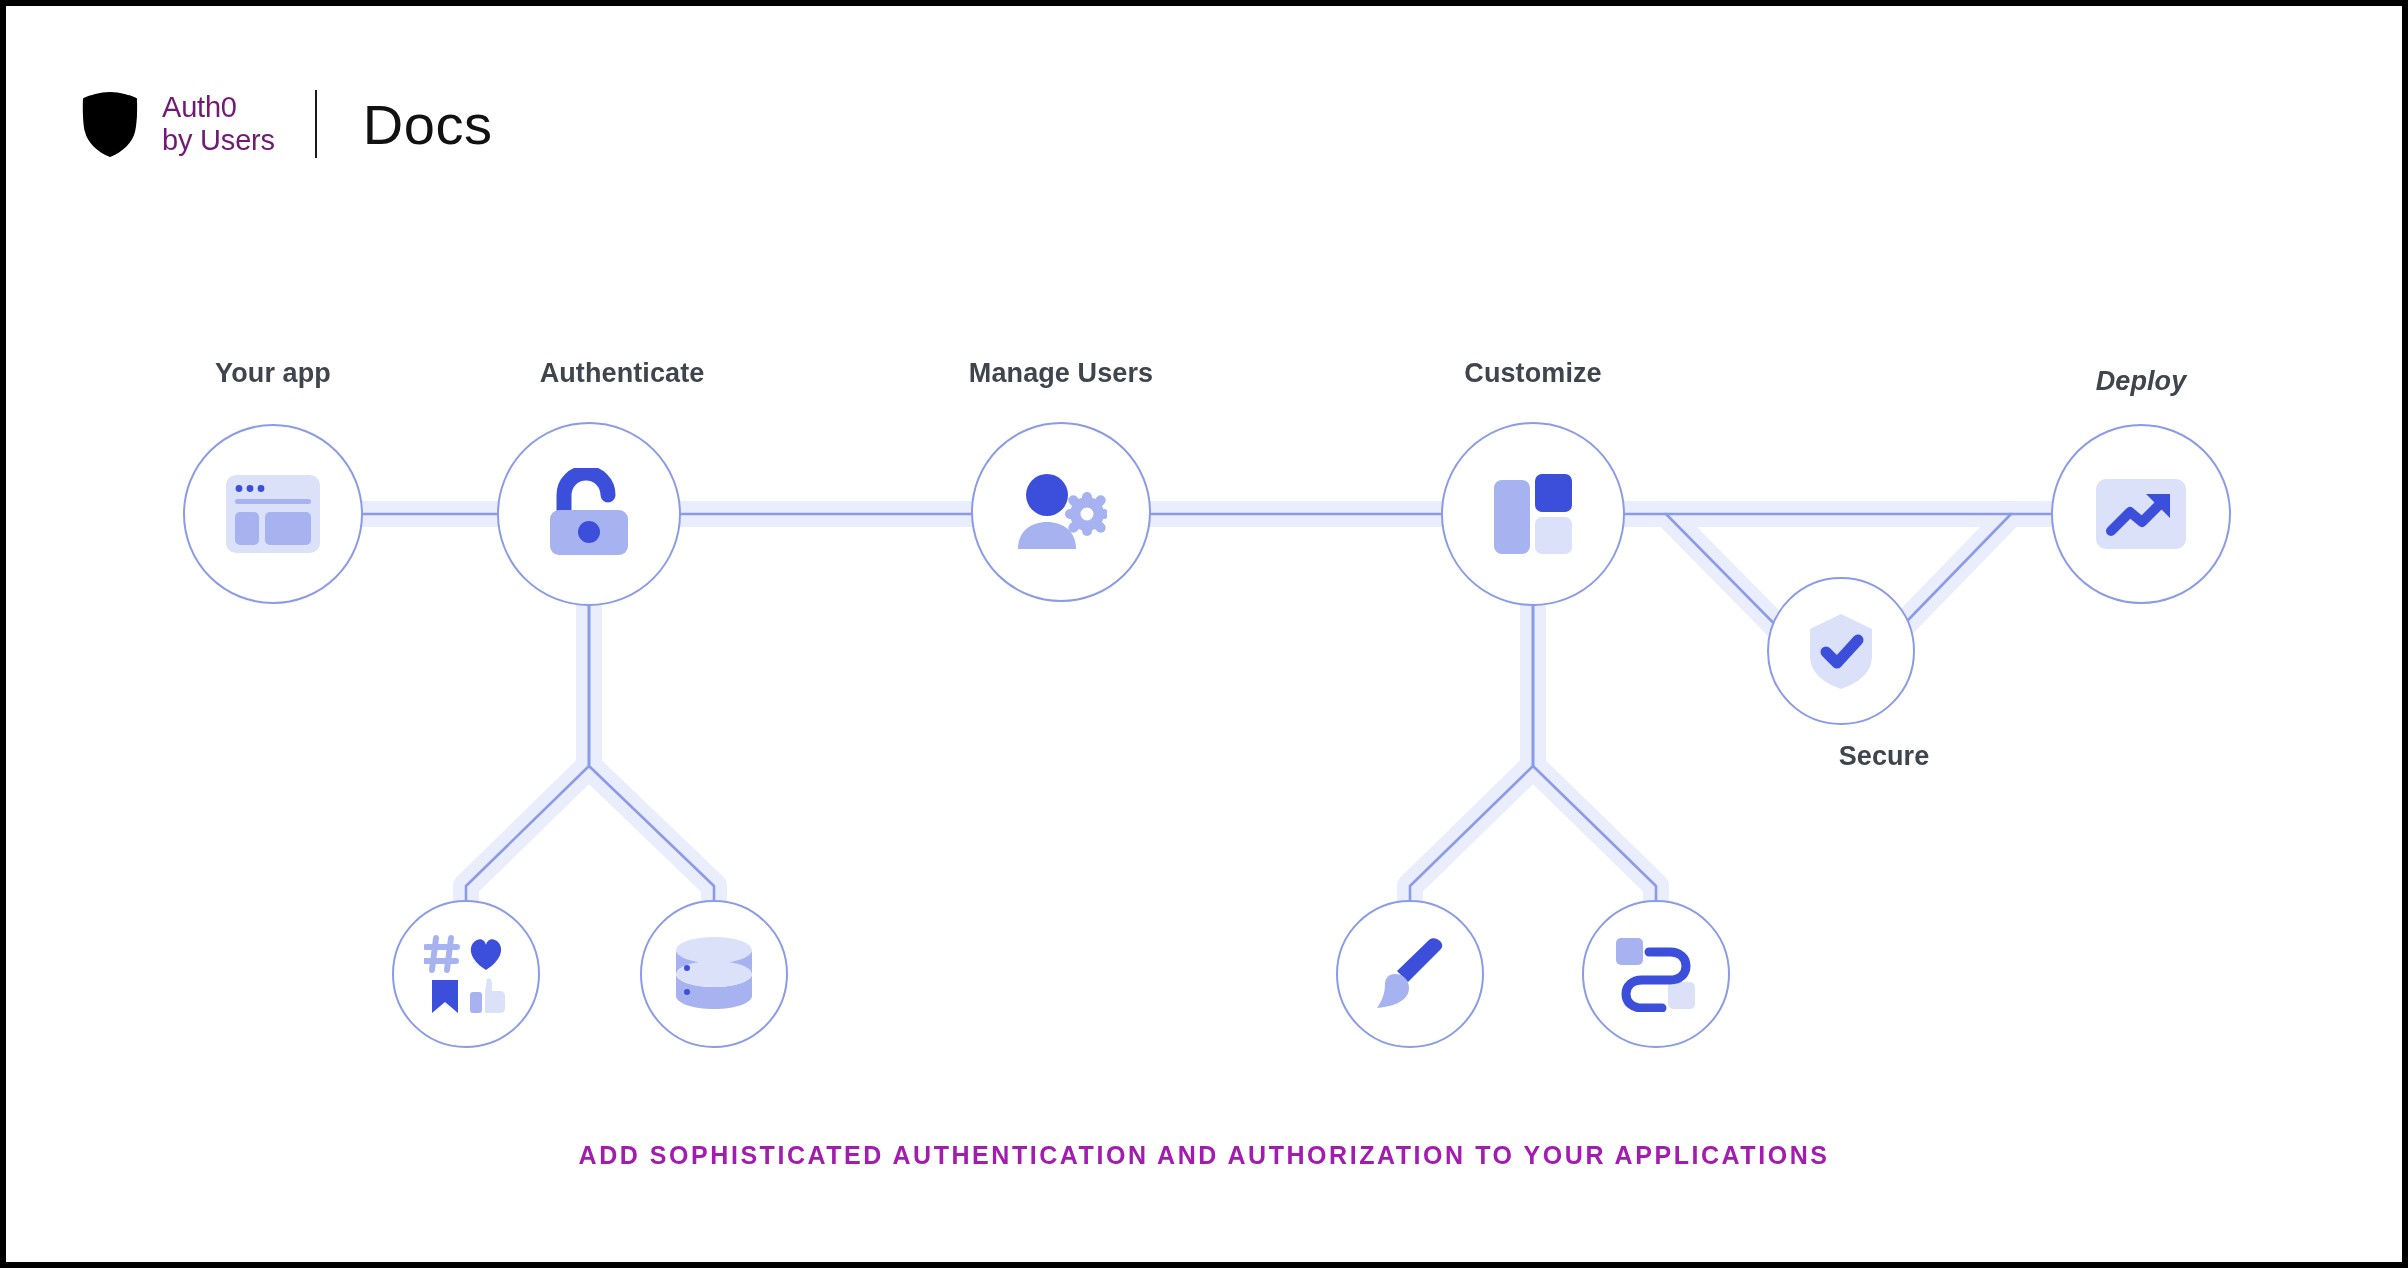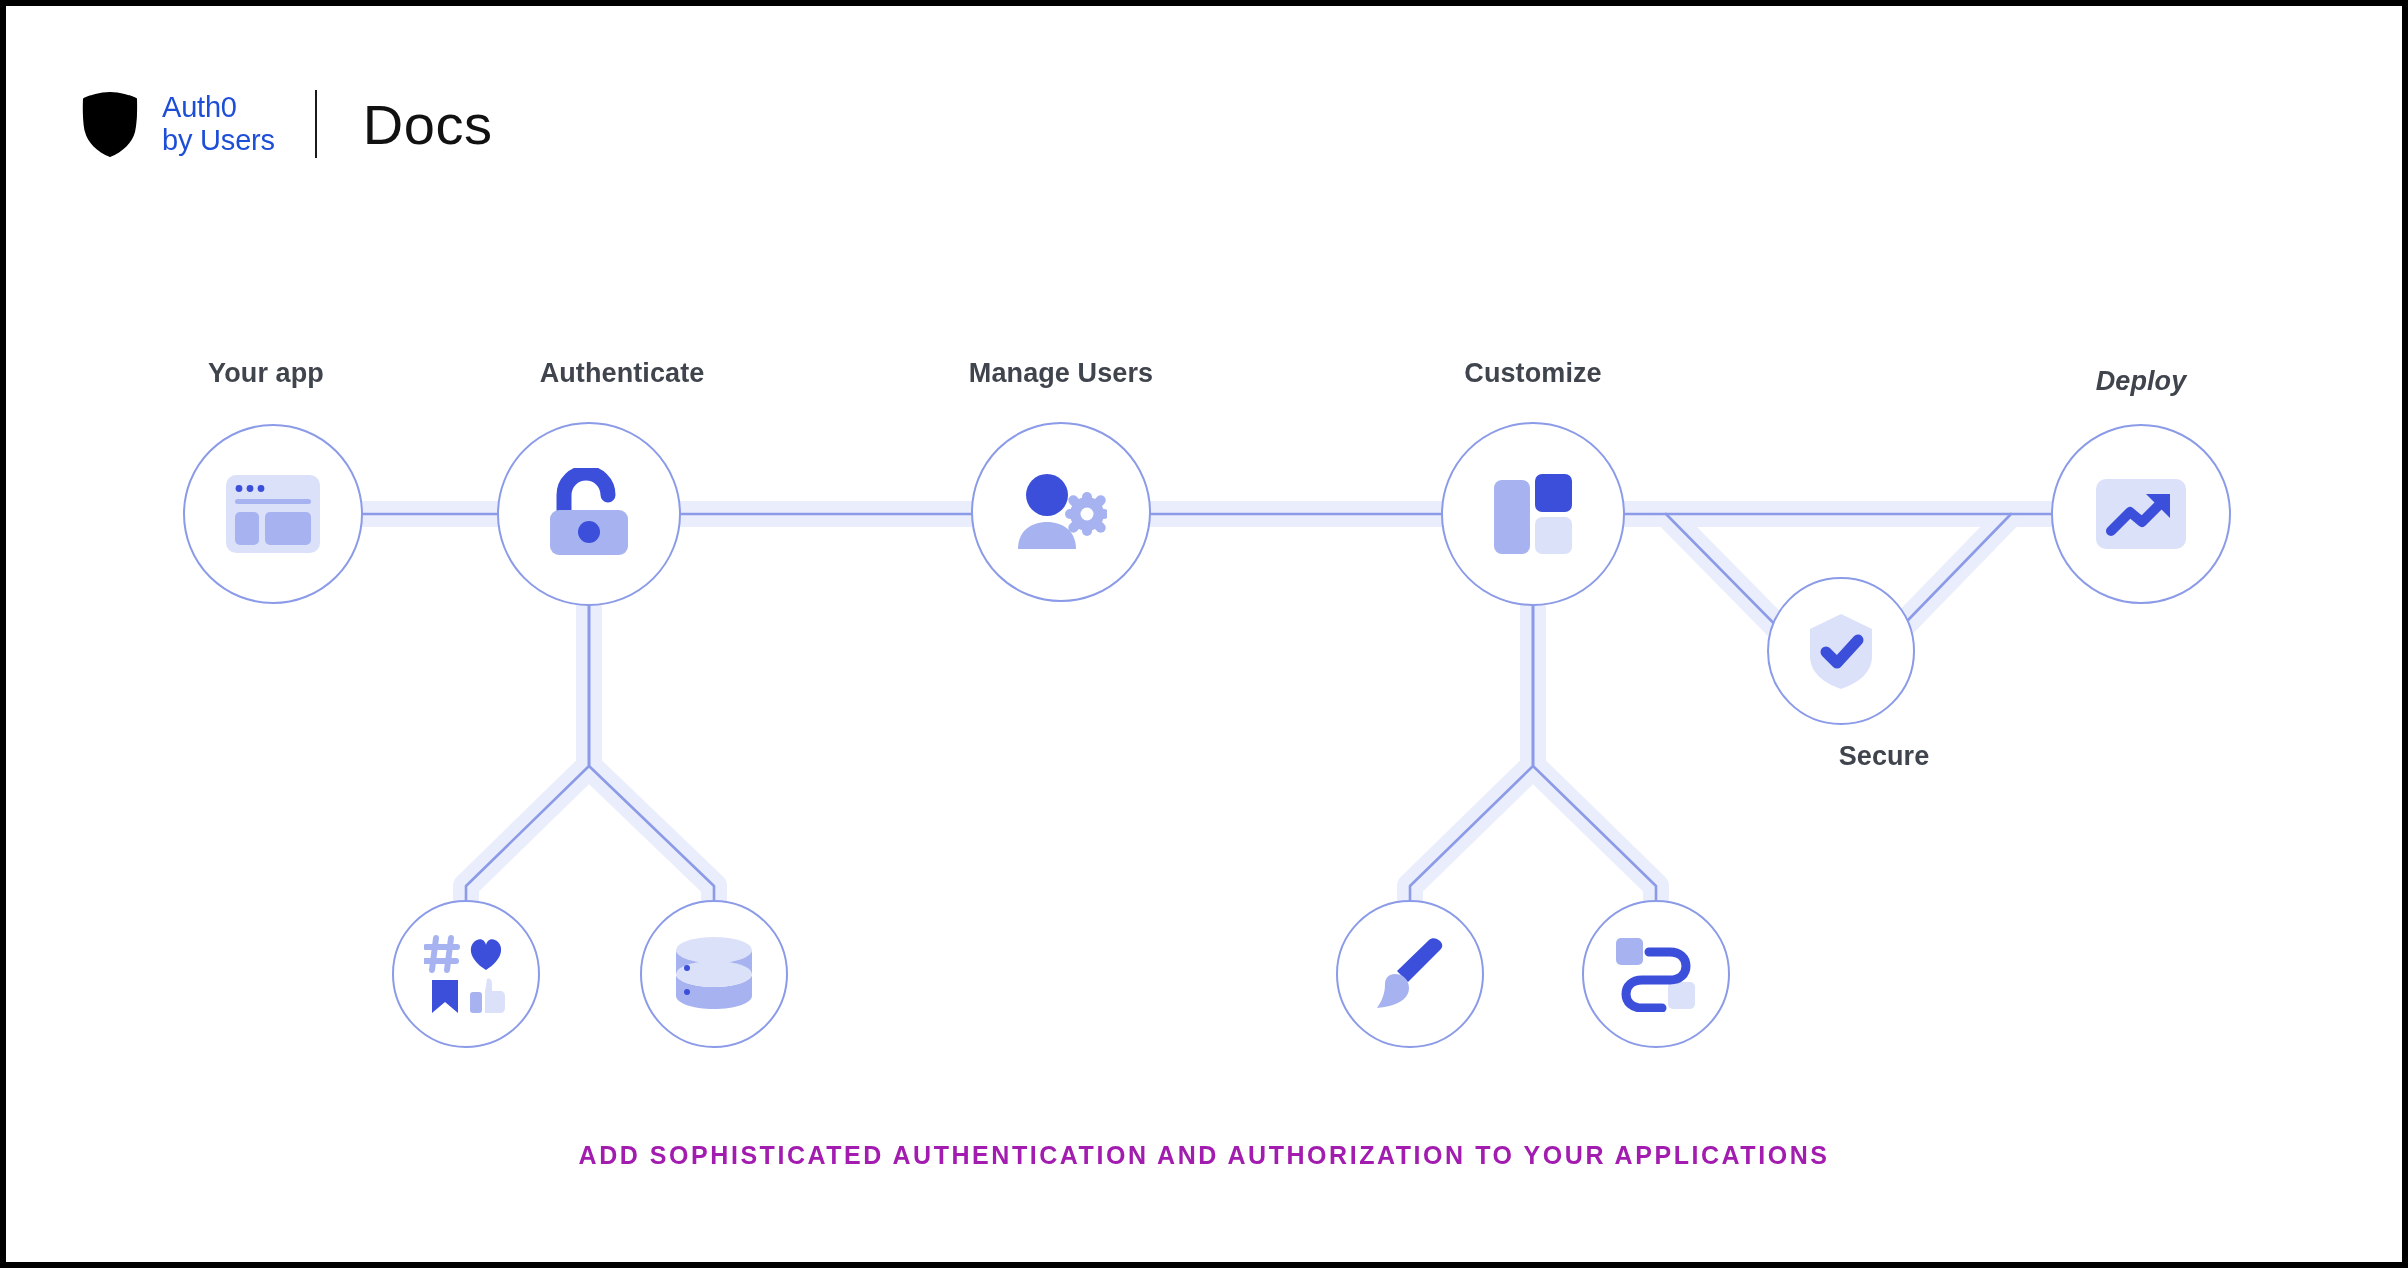--- a/index.html
+++ b/index.html
@@ -35,21 +35,21 @@
     height: 68px;
     flex: 0 0 auto;
   }
   .brand-wordmark {
     margin-left: 22px;
     display: flex;
     flex-direction: column;
     justify-content: center;
     line-height: 1.14;
     font-size: 29px;
-    color: #1d4ed8;
+    color: #701a75;
     letter-spacing: -0.2px;
   }
   .brand-divider {
     width: 2px;
     height: 68px;
     background: #1a1a1a;
     margin: 0 34px 0 40px;
     flex: 0 0 auto;
   }
   .brand-docs {
@@ -158,21 +158,21 @@
         <path d="M1527 508 H2135"></path>
         <path d="M1660 508 L1795 645"></path>
         <path d="M2005 508 L1872 645"></path>
         <path d="M583 508 V760 L460 880 V968"></path>
         <path d="M583 508 V760 L708 880 V968"></path>
         <path d="M1527 508 V760 L1404 880 V968"></path>
         <path d="M1527 508 V760 L1650 880 V968"></path>
       </g>
     </svg>
 
-    <div class="node-label" style="left:260px; top:352px;">Your app</div>
+    <div class="node-label" style="left:267px; top:352px;">Your app</div>
     <div class="node" style="left:267px; top:508px; width:180px; height:180px;">
       <svg class="node-icon" width="94" height="78" viewBox="0 0 94 78">
         <rect x="0" y="0" width="94" height="78" rx="10" fill="#DCE1FA"></rect>
         <circle cx="13" cy="13.5" r="3.4" fill="#3B4FDB"></circle>
         <circle cx="24" cy="13.5" r="3.4" fill="#3B4FDB"></circle>
         <circle cx="35" cy="13.5" r="3.4" fill="#3B4FDB"></circle>
         <rect x="9" y="24" width="76" height="5" rx="2.5" fill="#A7B3F0"></rect>
         <rect x="9" y="37" width="24" height="33" rx="5" fill="#A7B3F0"></rect>
         <rect x="39" y="37" width="46" height="33" rx="5" fill="#A7B3F0"></rect>
       </svg>

